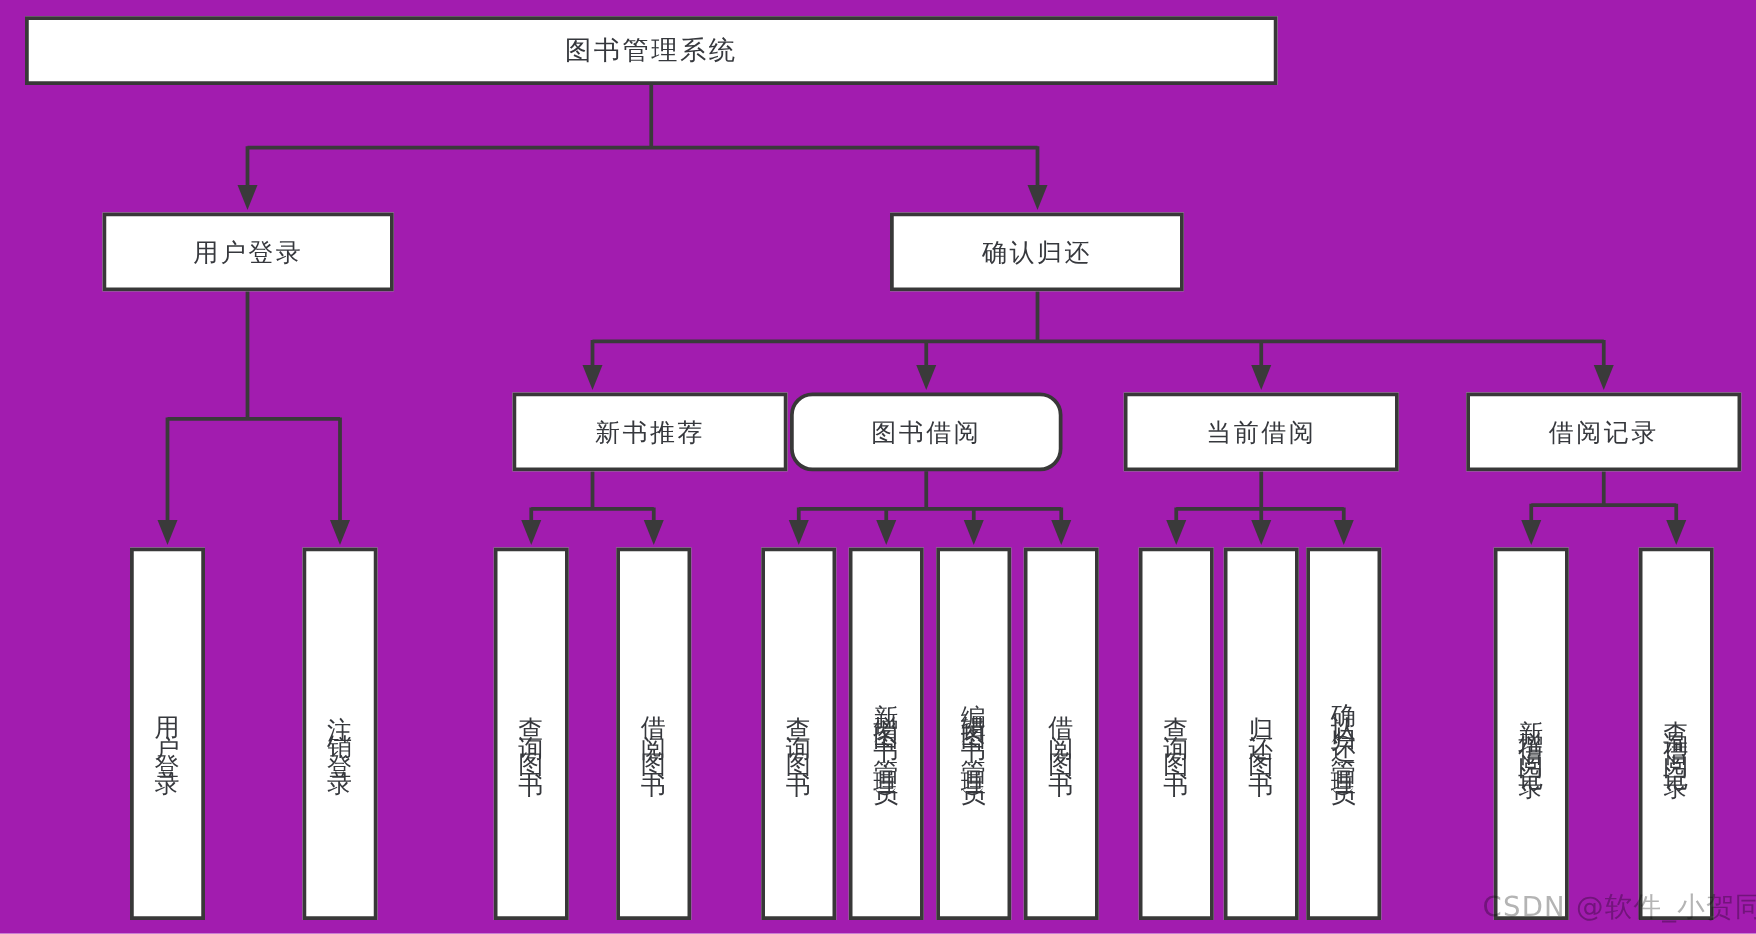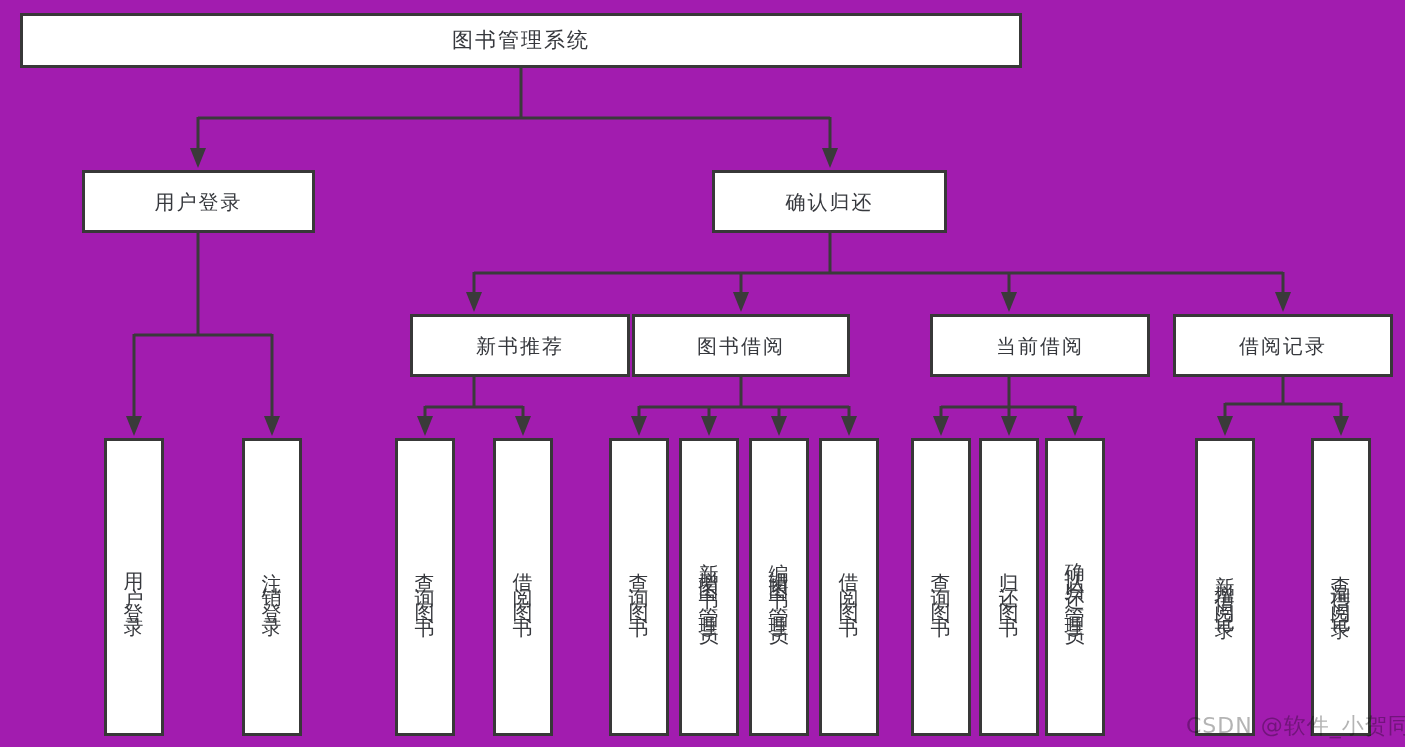--- a/index.html
+++ b/index.html
@@ -88,22 +88,22 @@
       <polygon points="1333,416 1349,416 1341,436"></polygon>
     </g>
   </svg>
 
   <div class="node h rootbox" style="left:20px;top:13px;width:1002px;height:55px;">图书管理系统</div>
 
   <div class="node h" style="left:82px;top:170px;width:233px;height:63px;">用户登录</div>
   <div class="node h" style="left:712px;top:170px;width:235px;height:63px;">确认归还</div>
 
   <div class="node h" style="left:364px;top:314px;width:220px;height:63px;margin-left:46px;">新书推荐</div>
-  <div class="node h" style="left:632px;top:314px;width:218px;height:63px;">图书借阅</div>
-  <div class="node h" style="left:899px;top:314px;width:220px;height:63px;margin-left:31px;">当前借阅</div>
+  <div class="node h" style="left:632px;top:314px;width:218px;height:63px;border-radius:18px;">图书借阅</div>
+  <div class="node h" style="left:899px;top:314px;width:220px;height:63px;">当前借阅</div>
   <div class="node h" style="left:1173px;top:314px;width:220px;height:63px;">借阅记录</div>
 
   <div class="node v short" style="left:104px;top:438px;width:60px;height:298px;">用户登录</div>
   <div class="node v short" style="left:242px;top:438px;width:60px;height:298px;">注销登录</div>
 
   <div class="node v short" style="left:395px;top:438px;width:60px;height:298px;">查询图书</div>
   <div class="node v short" style="left:493px;top:438px;width:60px;height:298px;">借阅图书</div>
 
   <div class="node v short" style="left:609px;top:438px;width:60px;height:298px;">查询图书</div>
   <div class="node v" style="left:679px;top:438px;width:60px;height:298px;">新增图书（管理员）</div>

